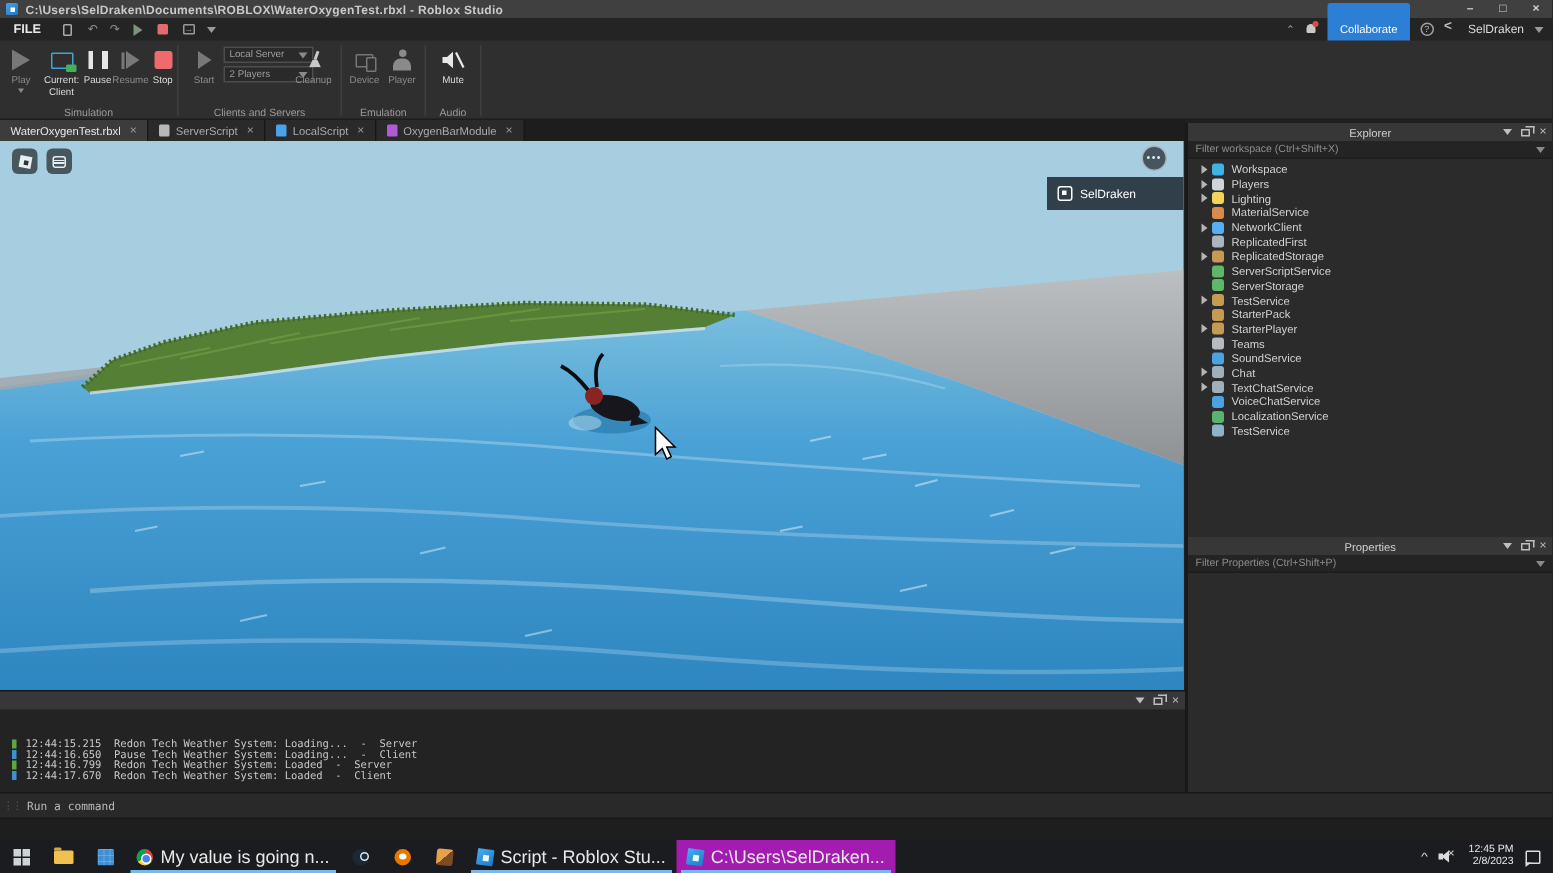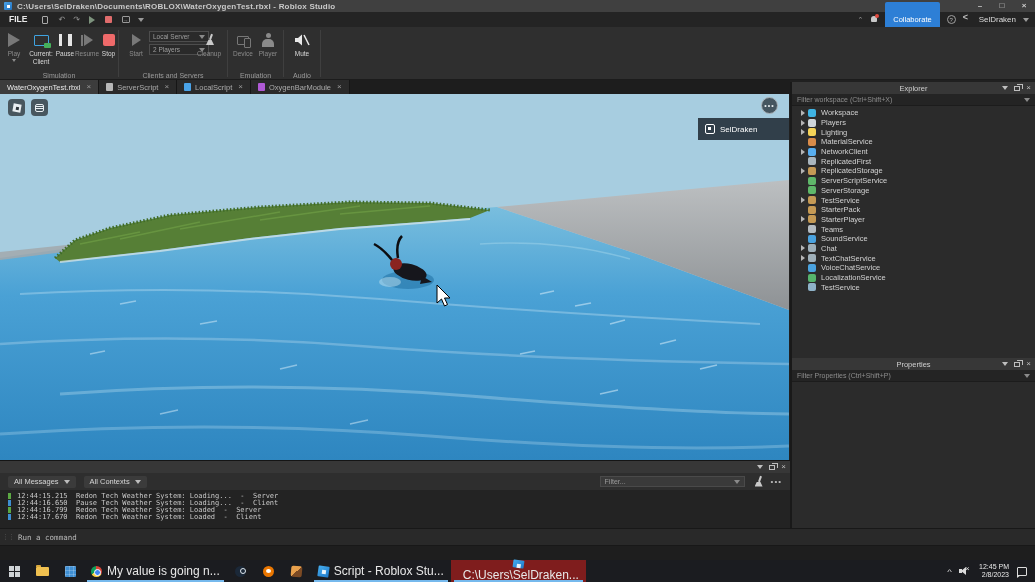--- a/index.html
+++ b/index.html
@@ -130,21 +130,21 @@
   #taskbar { position:absolute; left:0; top:560px; width:1035px; height:22px; background:#1b1c20; display:flex; align-items:center; }
   .tb-ic { display:flex; align-items:center; justify-content:center; width:28px; height:22px; }
   .win-logo { width:11px; height:11px; display:grid; grid-template-columns:5px 5px; grid-template-rows:5px 5px; gap:1px; }
   .win-logo div { background:#cfd3d6; }
   .folder { width:13px; height:9px; background:#f0c050; border-radius:1px; position:relative; }
   .folder::before { content:""; position:absolute; left:0; top:-2px; width:5px; height:2px; background:#d8a73c; border-radius:1px 1px 0 0; }
   .tiles { width:11px; height:11px; background:#3f8fd4; border-radius:1px; background-image:linear-gradient(#fff3 1px, #fff0 1px), linear-gradient(90deg,#fff3 1px, #fff0 1px); background-size:4px 4px; }
   .tb-task { display:flex; align-items:center; height:22px; padding:0 7px; position:relative; }
   .tb-task .tlab { font-size:12px; color:#e8e8e8; margin-left:5px; white-space:nowrap; }
   .tb-task .uline { position:absolute; left:3px; right:3px; bottom:0; height:2px; background:#76b9ed; }
-  .tb-task.active { background:#7f1d1d;flex-direction:column; }
+  .tb-task.active { background:#a21caf; }
   .chrome-logo { width:11px; height:11px; border-radius:50%; background:conic-gradient(#db4437 0 33%, #ffcd40 0 66%, #0f9d58 0 100%); position:relative; }
   .chrome-logo::after { content:""; position:absolute; left:3px; top:3px; width:5px; height:5px; border-radius:50%; background:#4285f4; border:1px solid #fff; }
   .steam-logo { width:11px; height:11px; border-radius:50%; background:#1b2838; position:relative; }
   .steam-logo::after { content:""; position:absolute; left:5px; top:2px; width:4px; height:4px; border-radius:50%; border:1px solid #dfe6ec; }
   .blender-logo { width:11px; height:11px; border-radius:50%; background:#ea7600; position:relative; }
   .blender-logo::after { content:""; position:absolute; left:3px; top:3px; width:5px; height:4px; border-radius:50%; background:#fff; }
   .fox-logo { width:11px; height:11px; background:linear-gradient(135deg,#e8a04c 50%, #7c4a24 50%); border-radius:2px; transform:rotate(5deg); }
   .rbx-logo { width:11px; height:11px; background:linear-gradient(135deg,#45aef0,#1f78c8); transform:rotate(8deg); border-radius:1px; position:relative; }
   .rbx-logo::after { content:""; position:absolute; left:3.5px; top:3.5px; width:4px; height:4px; background:#eaf4fb; }
   #tray { margin-left:auto; display:flex; align-items:center; gap:8px; padding-right:8px; }
@@ -514,36 +514,20 @@
   </div>
 
   <div id="output">
     <div class="panel-header">
       <div class="panel-icons">
         <div class="pic-chev"></div>
         <div class="pic-float"></div>
         <div class="pic-close">×</div>
       </div>
     </div>
-    <div id="output-toolbar">
-      <div class="odrop">
-        <span>All Messages</span>
-        <span class="caret-down" style="border-top-color:#bdbdbd"></span>
-      </div>
-      <div class="odrop">
-        <span>All Contexts</span>
-        <span class="caret-down" style="border-top-color:#bdbdbd"></span>
-      </div>
-      <div id="output-filter">
-        <span class="ftext">Filter...</span>
-        <span class="caret-down" style="border-top-color:#8a8a8a"></span>
-      </div>
-      <div class="broom"></div>
-      <div class="odots">•••</div>
-    </div>
     <div id="output-logs">
         <div class="log-line">
           <span class="log-bar" style="background: rgb(91, 168, 67);"></span>
           <span class="log-text">12:44:15.215  Redon Tech Weather System: Loading...  -  Server</span>
         </div>
         <div class="log-line">
           <span class="log-bar" style="background: rgb(62, 143, 212);"></span>
           <span class="log-text">12:44:16.650  Pause Tech Weather System: Loading...  -  Client</span>
         </div>
         <div class="log-line">

